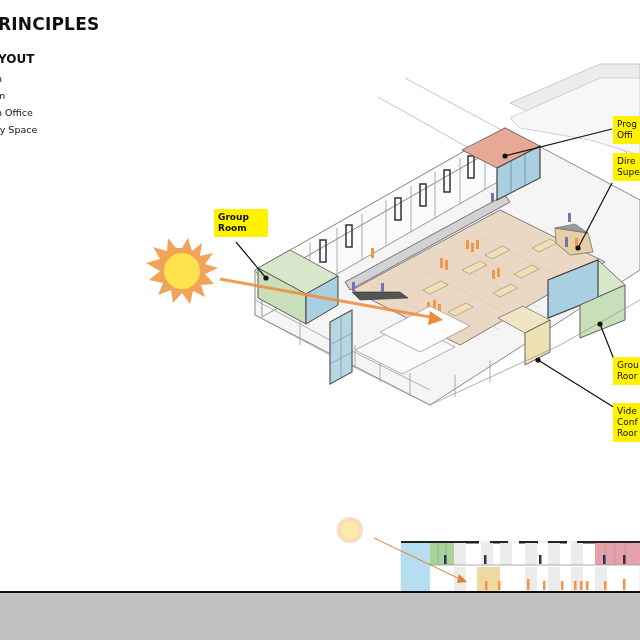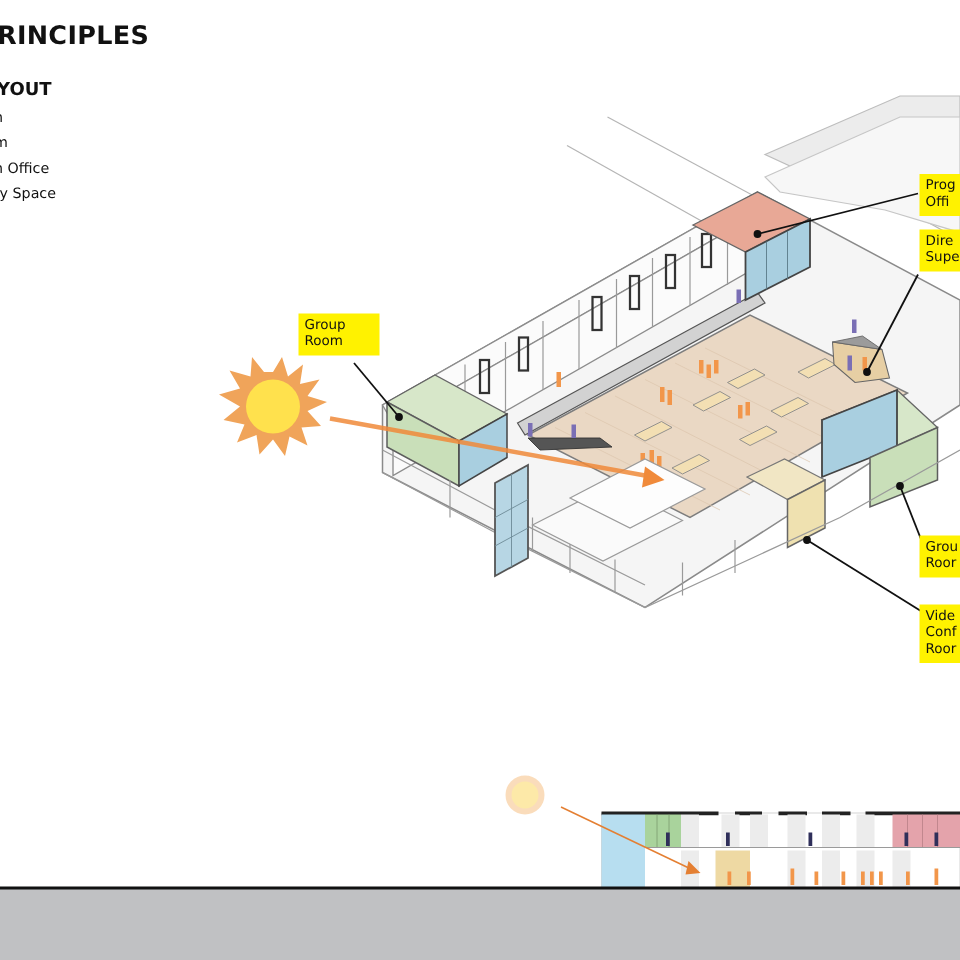--- a/index.html
+++ b/index.html
@@ -233,21 +233,21 @@
       <circle cx="350" cy="530" r="9" fill="#fde9a8"></circle>
     </g>
     <line x1="374" y1="538" x2="462" y2="580" stroke="#e47f32" stroke-width="1"></line>
     <polygon points="459,574 467,582 457,583" fill="#e47f32"></polygon>
   </g>
 </svg>
 
 <div class="groundline"></div>
 <div class="ground"></div>
 
-<div class="label" style="left:199px;top:209px;width:46px;">Group
+<div class="label" style="left:214px;top:209px;width:46px;font-weight:bold;">Group
 Room</div>
 <div class="label" style="left:613px;top:116px;width:40px;">Prog
 Offi</div>
 <div class="label" style="left:613px;top:153px;width:40px;">Dire
 Supe</div>
 <div class="label" style="left:613px;top:357px;width:40px;">Grou
 Roor</div>
 <div class="label" style="left:613px;top:403px;width:40px;">Vide
 Conf
 Roor</div>

